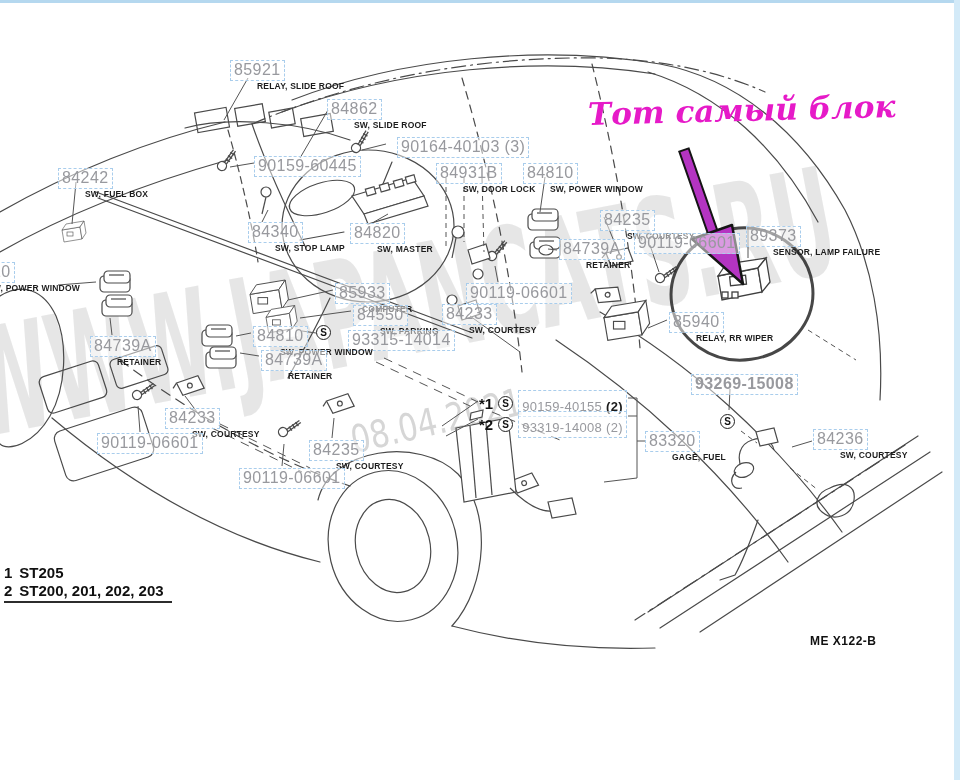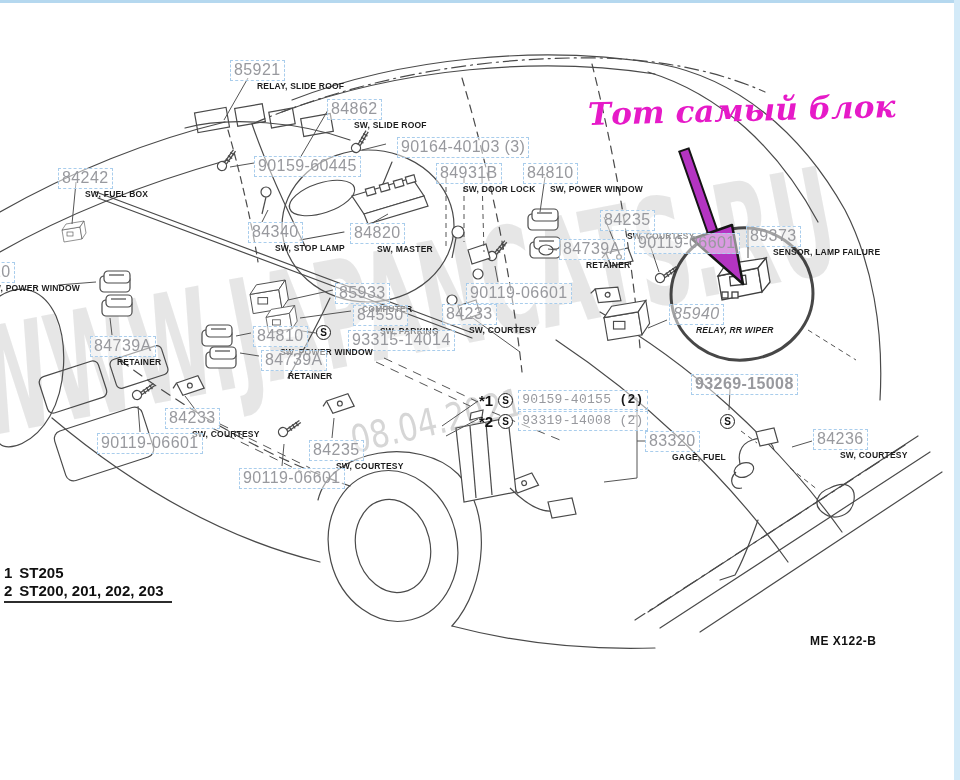--- a/index.html
+++ b/index.html
@@ -12,21 +12,21 @@
   .pnum{display:inline-block;font-size:16px;letter-spacing:.4px;color:var(--numgray,#98999e);
         border:1px dashed var(--blue,#a9cdec);padding:1px 3px 2px;background:rgba(255,255,255,.5);}
   .pdesc{font-size:8.5px;font-weight:bold;color:#1c1c1c;margin:1px 0 0 2px;letter-spacing:.2px;padding-left:25px;}
   .s-circle{display:inline-flex;align-items:center;justify-content:center;width:15px;height:15px;
         border:1.5px solid #222;border-radius:50%;font-size:10px;font-weight:bold;color:#111;
         background:#fff;box-sizing:border-box;}
   .s-abs{position:absolute;}
   .note-row{position:absolute;display:flex;align-items:center;gap:5px;}
   .note-mark{font-size:15px;font-weight:bold;color:#111;}
   .note-num{font-size:13px;letter-spacing:.3px;color:var(--numgray,#98999e);
-        border:1px dashed var(--blue,#a9cdec);padding:1px 3px 2px;background:rgba(255,255,255,.5);font-family:Liberation Mono, monospace;}
+        border:1px dashed var(--blue,#a9cdec);padding:8px 3px 2px;background:rgba(255,255,255,.5);}
   .note-qty-dark{color:#1a1a1a;font-weight:bold;}
   .legend{position:absolute;left:4px;top:564px;color:#101010;font-size:15px;font-weight:bold;}
   .legend-row{display:flex;gap:7px;line-height:1.2;padding-right:8px;}
   .legend-row.ul{border-bottom:2.5px solid #2c2c2c;padding-bottom:1px;}
   .drawing-ref{position:absolute;left:810px;top:634px;font-size:12px;font-weight:bold;
         color:#111;letter-spacing:.5px;}
   .annotation{position:absolute;left:588px;top:92px;white-space:nowrap;
         font-family:"DejaVu Serif",serif;font-style:italic;font-weight:bold;font-size:31px;
         color:var(--accent,#e61ac8);transform:rotate(-1.5deg);}
 </style>
@@ -221,21 +221,21 @@
       <div class="part-label" style="left: 559px; top: 239px;"><span class="pnum">84739A</span><div class="pdesc">RETAINER</div></div>
       <div class="part-label" style="left: 730px; top: 226px; margin-left: 16px;"><span class="pnum">89373</span><div class="pdesc">SENSOR, LAMP FAILURE</div></div>
       <div class="part-label" style="left: 335px; top: 283px;"><span class="pnum">85933</span><div class="pdesc">COMPUTER</div></div>
       <div class="part-label" style="left: 353px; top: 305px;"><span class="pnum">84550</span><div class="pdesc">SW, PARKING</div></div>
       <div class="part-label" style="left: 348px; top: 330px;"><span class="pnum">93315-14014</span></div>
       <div class="part-label" style="left: 253px; top: 326px;"><span class="pnum">84810</span><div class="pdesc">SW, POWER WINDOW</div></div>
       <div class="part-label" style="left: 261px; top: 350px;"><span class="pnum">84739A</span><div class="pdesc">RETAINER</div></div>
       <div class="part-label" style="left: 90px; top: 336px;"><span class="pnum">84739A</span><div class="pdesc">RETAINER</div></div>
       <div class="part-label" style="left: 466px; top: 283px;"><span class="pnum">90119-06601</span></div>
       <div class="part-label" style="left: 442px; top: 304px;"><span class="pnum">84233</span><div class="pdesc">SW, COURTESY</div></div>
-      <div class="part-label" style="left: 669px; top: 304px; font-style: italic;"><span class="pnum">85940</span><div class="pdesc">RELAY, RR WIPER</div></div>
+      <div class="part-label" style="left: 669px; top: 312px;"><span class="pnum">85940</span><div class="pdesc">RELAY, RR WIPER</div></div>
       <div class="part-label" style="left: 691px; top: 374px; font-weight: bold;"><span class="pnum">93269-15008</span></div>
       <div class="part-label" style="left: 645px; top: 431px;"><span class="pnum">83320</span><div class="pdesc">GAGE, FUEL</div></div>
       <div class="part-label" style="left: 813px; top: 429px;"><span class="pnum">84236</span><div class="pdesc">SW, COURTESY</div></div>
       <div class="part-label" style="left: 165px; top: 408px;"><span class="pnum">84233</span><div class="pdesc">SW, COURTESY</div></div>
       <div class="part-label" style="left: 97px; top: 433px;"><span class="pnum">90119-06601</span></div>
       <div class="part-label" style="left: 309px; top: 440px;"><span class="pnum">84235</span><div class="pdesc">SW, COURTESY</div></div>
       <div class="part-label" style="left: 239px; top: 468px;"><span class="pnum">90119-06601</span></div>
       <span class="s-circle s-abs" style="left: 316px; top: 325px;">S</span>
       <span class="s-circle s-abs" style="left: 720px; top: 414px;">S</span>
       <div class="note-row" style="left: 479px; top: 390px;">

